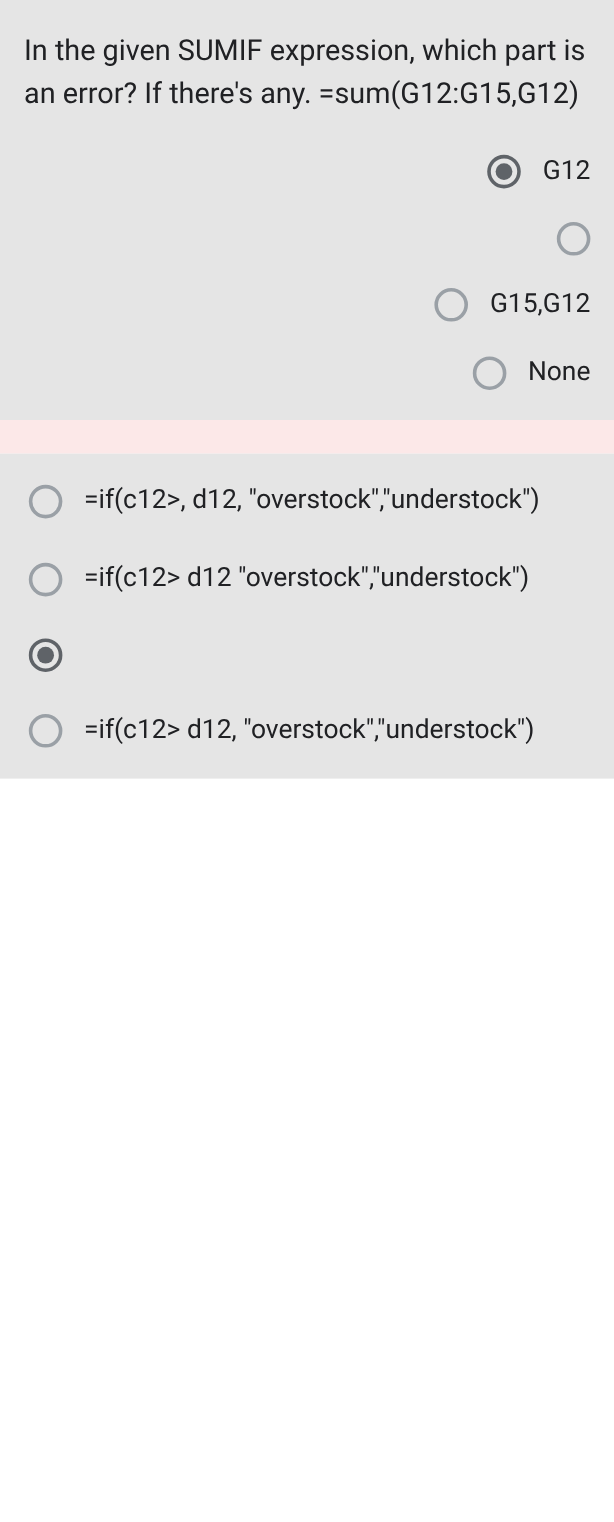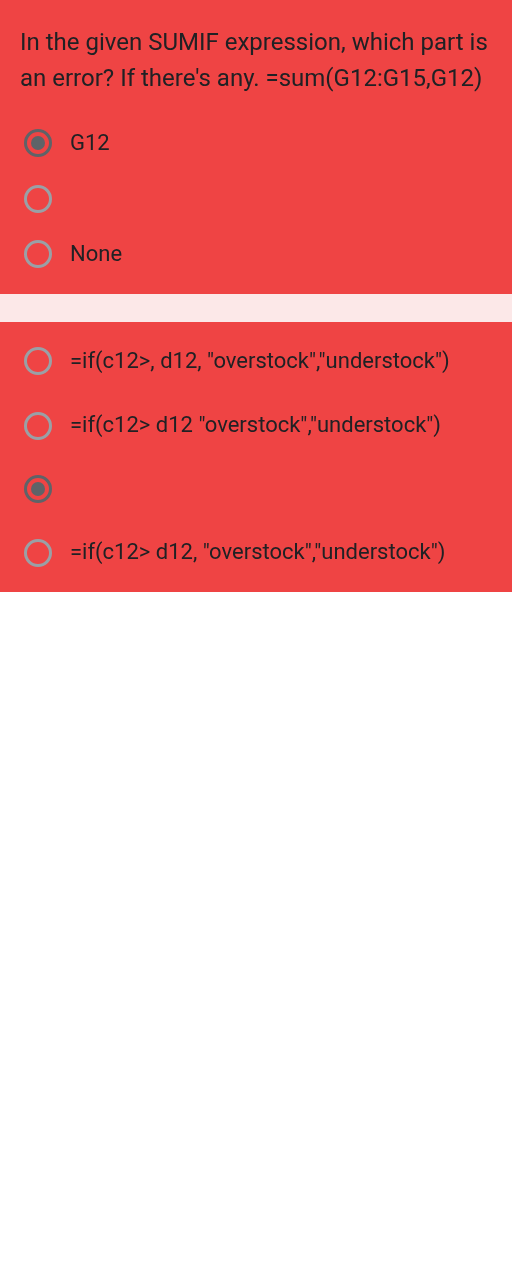--- a/index.html
+++ b/index.html
@@ -6,41 +6,42 @@
       margin: 0;
       padding: 0;
       box-sizing: border-box;
     }
     body {
       font-family: 'Roboto', Arial, sans-serif;
       background: #ffffff;
       width: 512px;
     }
     .question-card {
-      background: #ef4444;
+      background: #e5e5e5;
       padding: 24px 20px;
     }
     .question-text {
       font-size: 24px;
       color: #202124;
       line-height: 1.5;
       margin-bottom: 32px;
       font-weight: 400;
     }
     .options {
       display: flex;
       flex-direction: column;
       gap: 26px;
       padding-left: 4px;
     }
     .option {
       display: flex;
       align-items: center;
       gap: 18px;
       cursor: pointer;
+      justify-content: flex-end;
     }
     .option-multiline {
       display: flex;
       align-items: center;
       gap: 18px;
       cursor: pointer;
     }
     .radio {
       width: 28px;
       height: 28px;
@@ -86,20 +87,24 @@
   <div class="options">
     <div class="option">
       <div class="radio selected"></div>
       <div class="option-label">G12</div>
     </div>
     <div class="option">
       <div class="radio"></div>
     </div>
     <div class="option">
       <div class="radio"></div>
+      <div class="option-label">G15,G12</div>
+    </div>
+    <div class="option">
+      <div class="radio"></div>
       <div class="option-label">None</div>
     </div>
   </div>
 </div>
 
 <div class="separator"></div>
 
 <div class="question-card">
   <div class="options-multiline">
     <div class="option-multiline">

